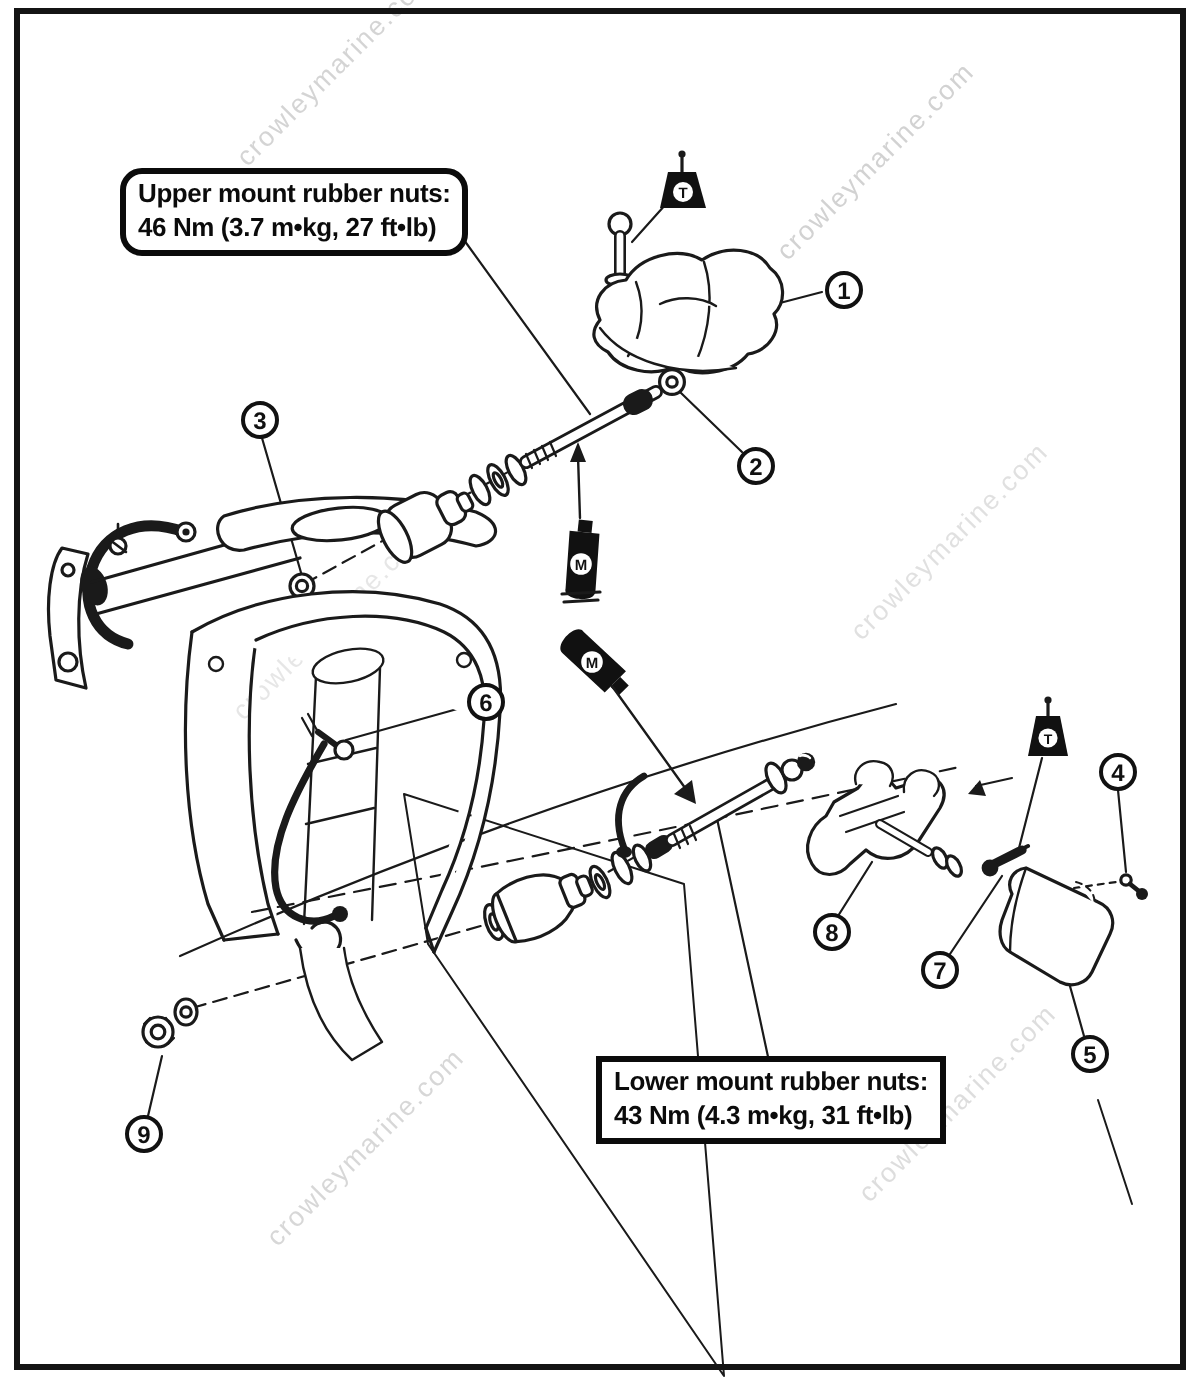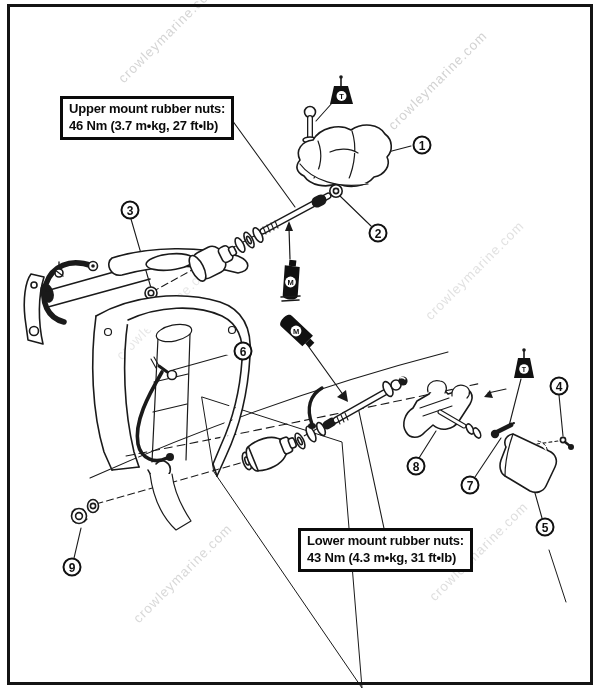--- a/index.html
+++ b/index.html
@@ -245,21 +245,21 @@
         <path d="M 72,512 L 75,509 M 84,522 L 87,519 M 73,521 L 76,523 M 83,509 L 85,512" stroke-width="1.1"></path>
         <ellipse cx="93" cy="506" rx="5.5" ry="6.5"></ellipse>
         <circle cx="93" cy="506" r="2.6"></circle>
       </g>
 
     </g>
   </svg>
 
   <div class="frame"></div>
 
-  <div class="note" style="left:60px;top:96px;">
+  <div class="note" style="left:60px;top:84px;border-radius:11px;">
     <div>Upper mount rubber nuts:</div>
     <div>46 Nm (3.7 m•kg, 27 ft•lb)</div>
   </div>
   <div class="note" style="left:298px;top:528px;">
     <div>Lower mount rubber nuts:</div>
     <div>43 Nm (4.3 m•kg, 31 ft•lb)</div>
   </div>
 
   <div class="callout" style="left:422px;top:145px;">1</div>
   <div class="callout" style="left:378px;top:233px;">2</div>

